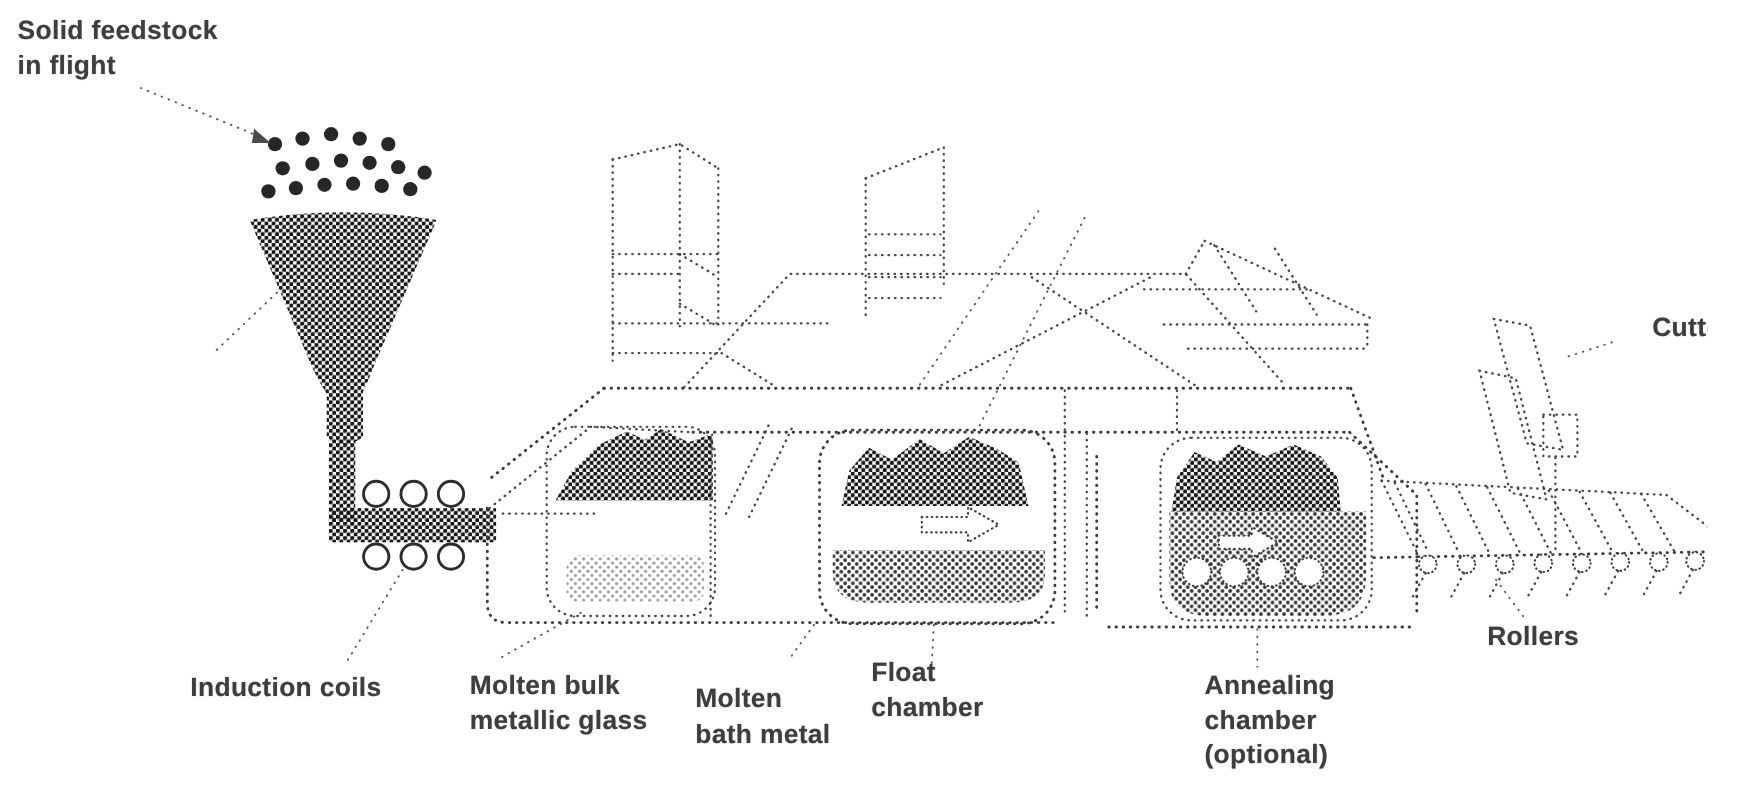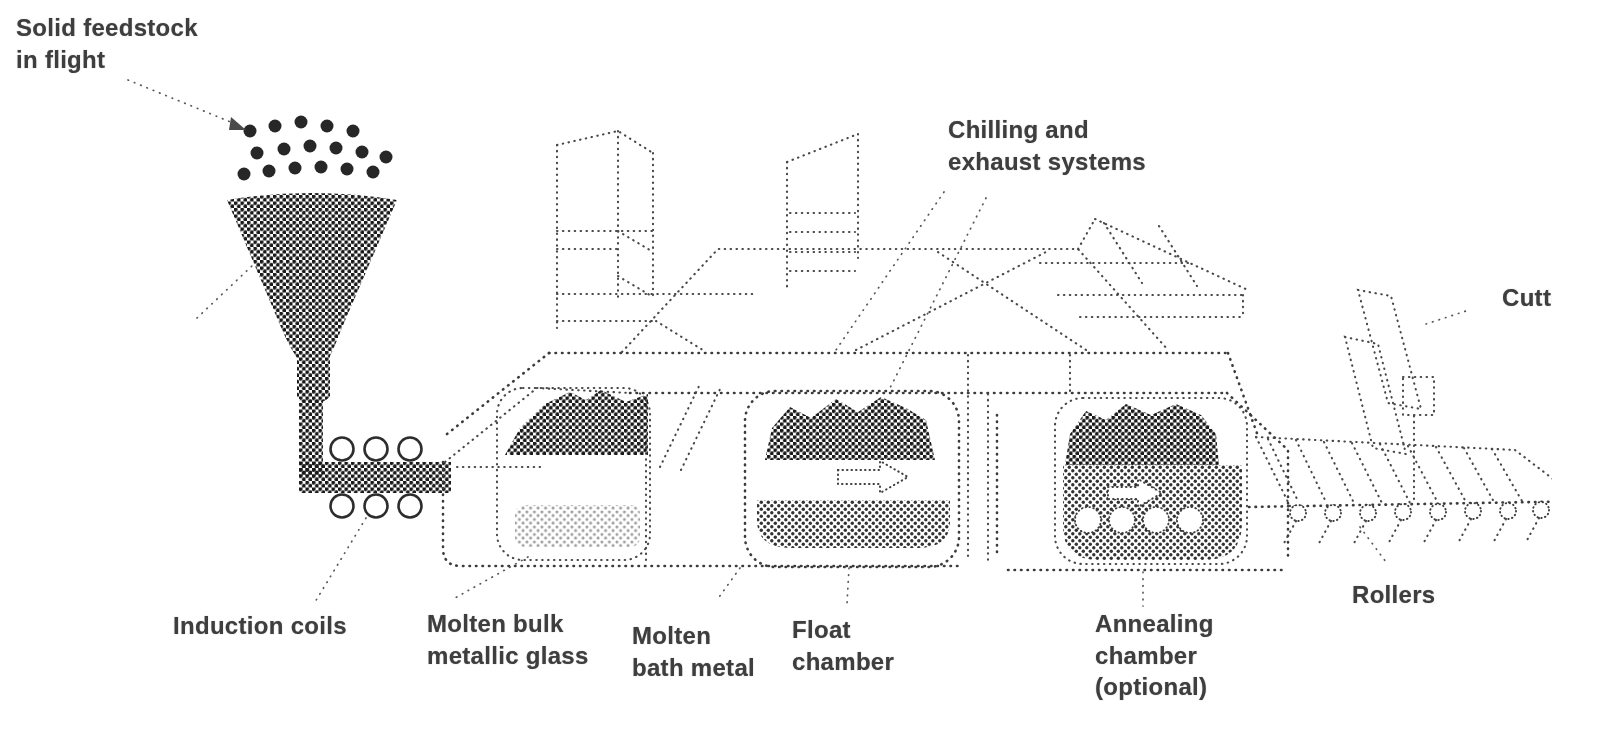--- a/index.html
+++ b/index.html
@@ -216,23 +216,21 @@
   </g>
 </svg>
 
 <div class="lbl" style="left:16px;top:12px;">Solid feedstock
 in flight</div>
 <div class="lbl" style="left:427px;top:608px;">Molten bulk
 metallic glass</div>
 <div class="lbl" style="left:173px;top:610px;">Induction coils</div>
 <div class="lbl" style="left:632px;top:608px;margin-top:12px;">Molten
 bath metal</div>
-<div class="lbl" style="left:792px;top:614px;">Float
+<div class="lbl" style="left:792px;top:596px;">Float
 chamber</div>
-<div class="lbl" style="left:948px;top:114px;">Chilling and
-exhaust systems</div>
 <div class="lbl" style="left:1095px;top:608px;">Annealing
 chamber
 (optional)</div>
-<div class="lbl" style="left:1352px;top:579px;">Rollers</div>
+<div class="lbl" style="left:1352px;top:563px;">Rollers</div>
 <div class="lbl" style="left:1502px;top:282px;">Cutter</div>
 
 </div>
 
 </body></html>

